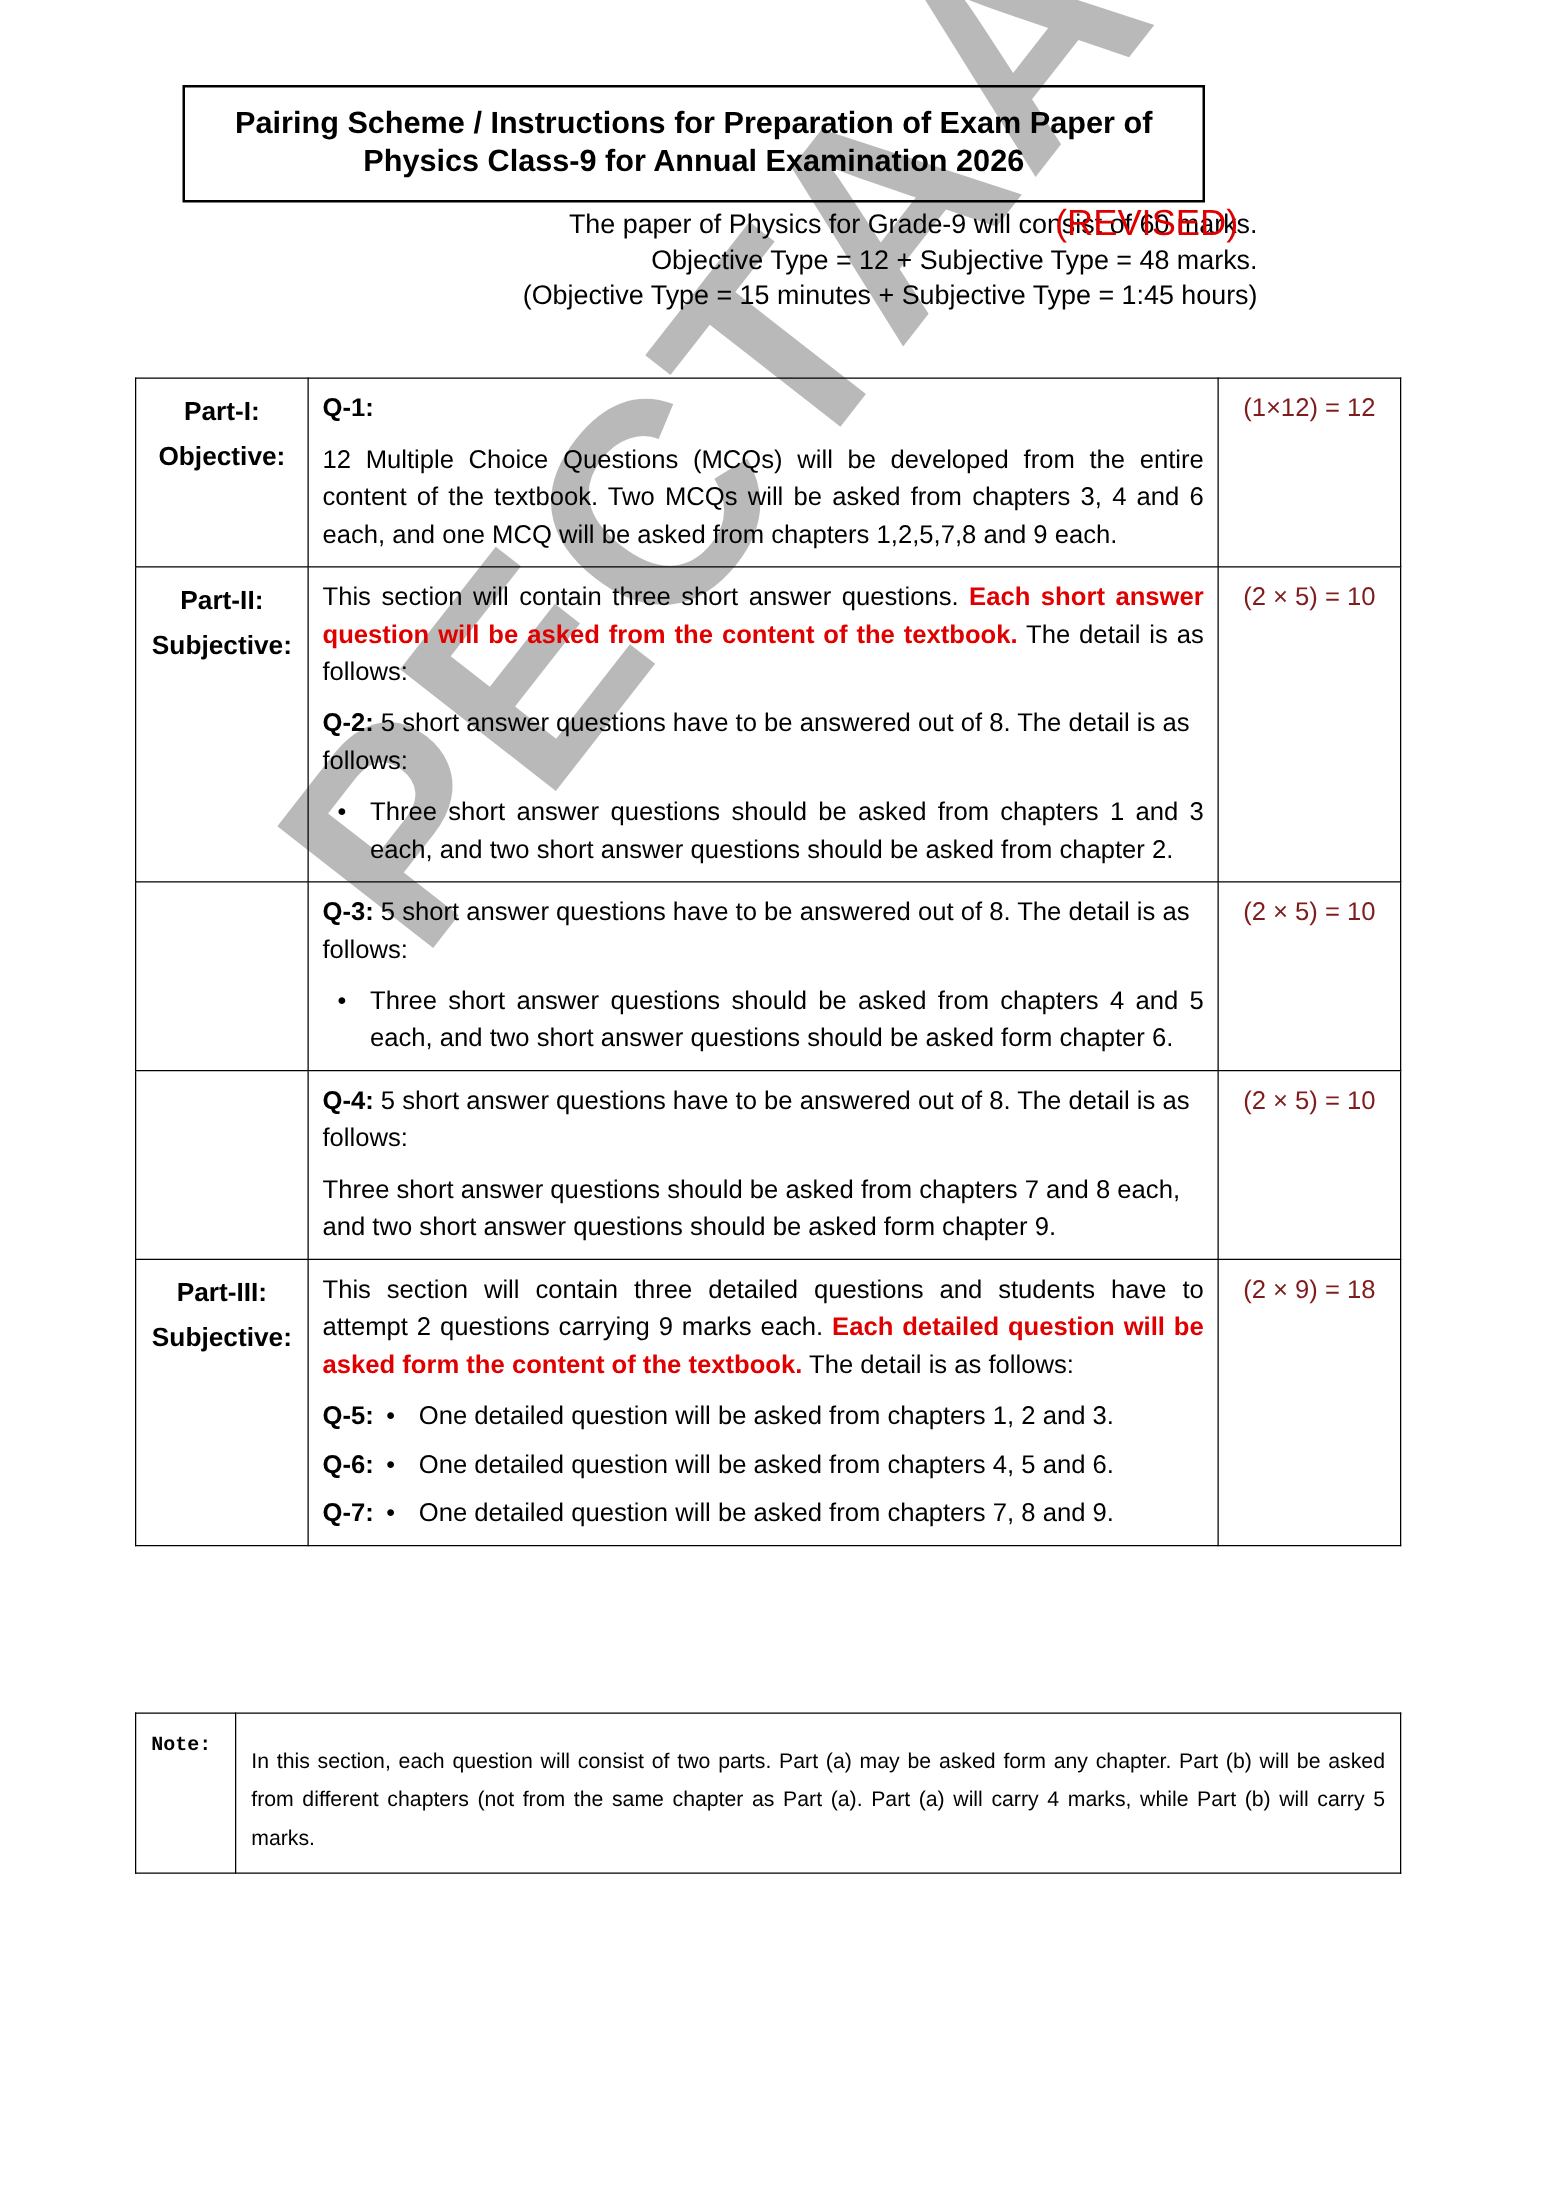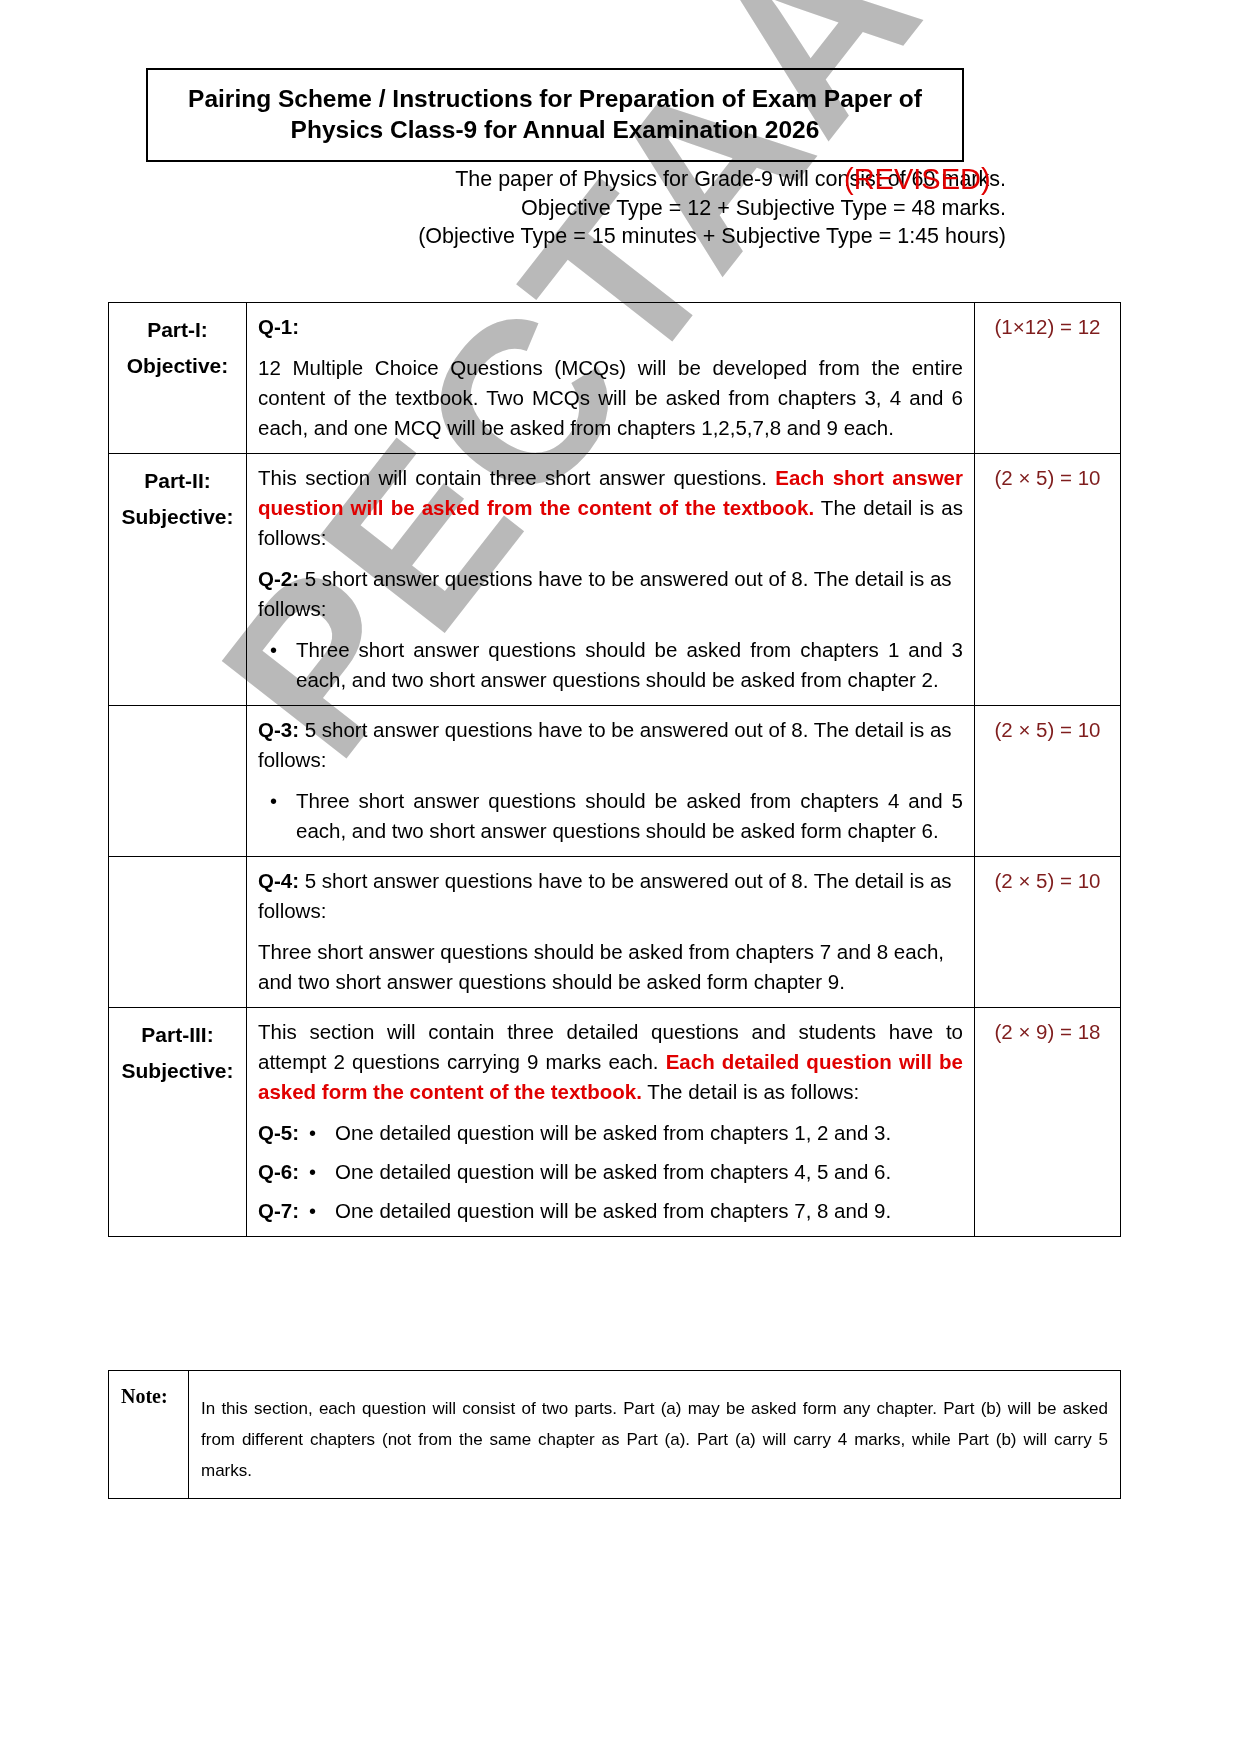--- a/index.html
+++ b/index.html
@@ -215,23 +215,23 @@
   }
   table.note td {
     border: 1px solid #000000;
     vertical-align: top;
     padding: 10px 12px 12px 12px;
     background: transparent;
   }
   col.n-label { width: 80px; }
   col.n-body  { width: 932px; }
   .note-label {
-    font-family: Liberation Serif, serif;
-    font-weight: bold;
-    font-size: 20px;
+    font-family: Liberation Mono, monospace;
+    font-weight: bold;
+    font-size: 16px;
     line-height: 30px;
     white-space: nowrap;
   }
   .note-body {
     font-family: "Liberation Sans", sans-serif;
     font-size: 17px;
     line-height: 31px;
     text-align: justify;
     text-justify: inter-word;
     margin-top: 12px;

